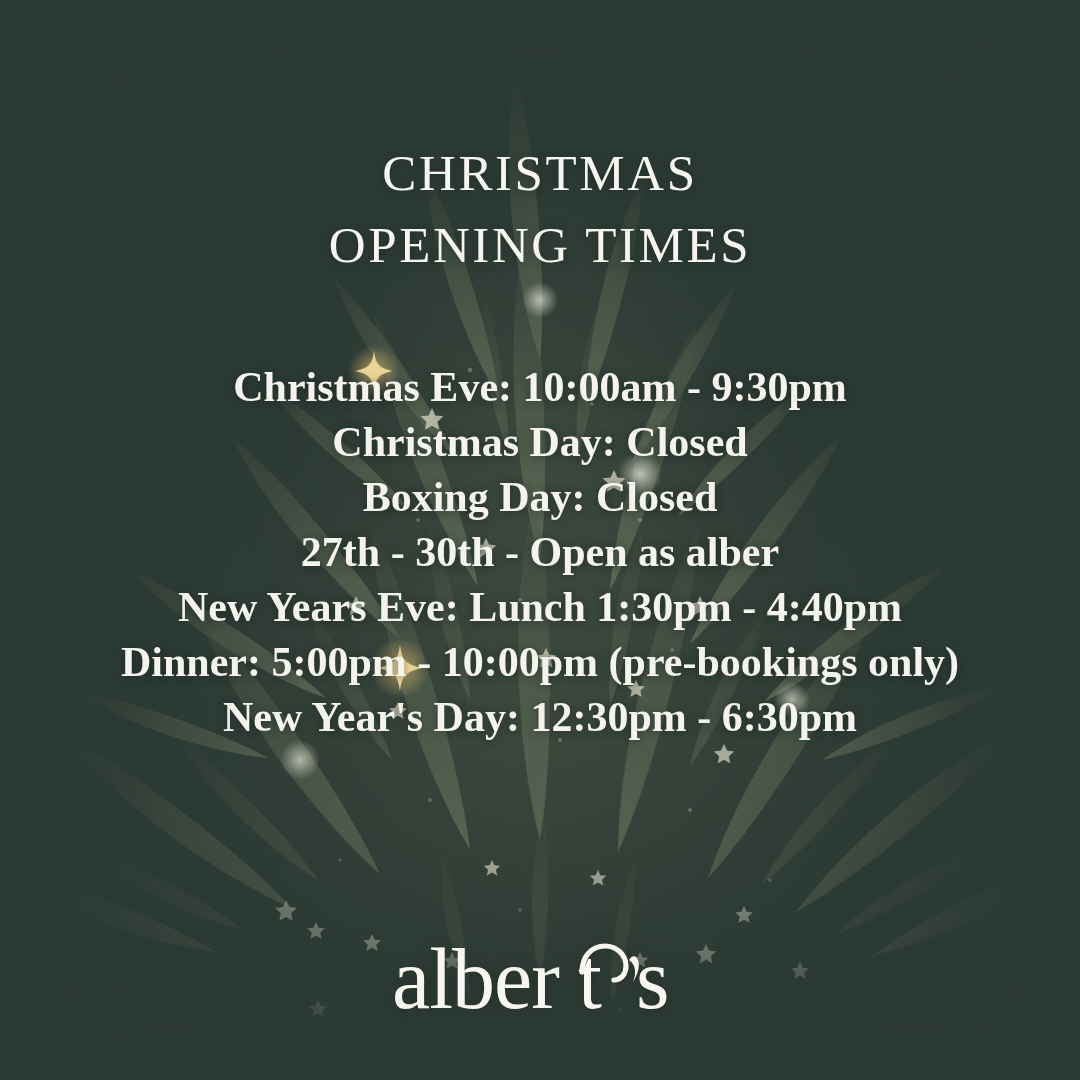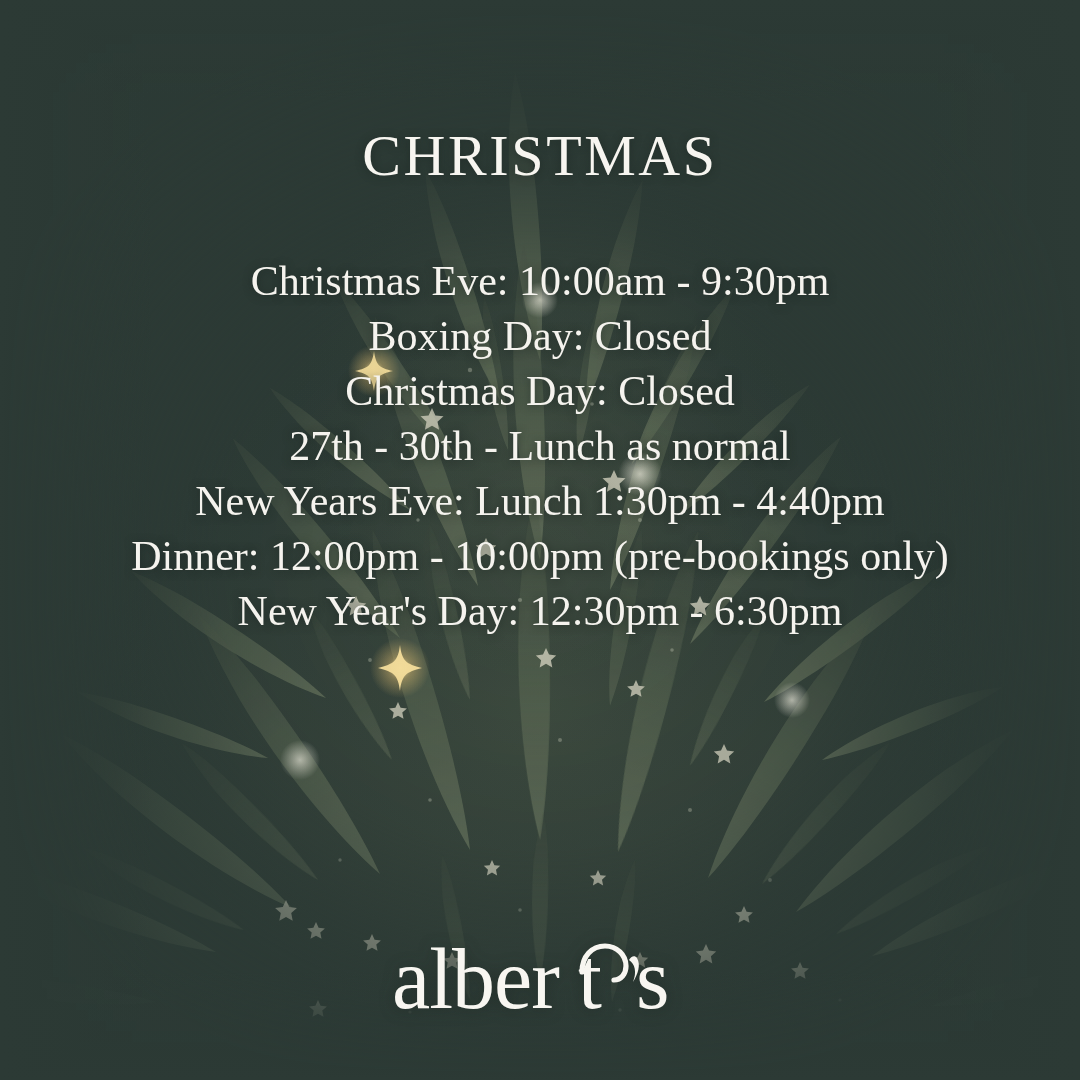--- a/index.html
+++ b/index.html
@@ -63,42 +63,43 @@
     z-index: 5;
     width: 1080px;
     height: 1080px;
     display: flex;
     flex-direction: column;
     align-items: center;
     text-align: center;
   }
 
   .headline {
-    margin: 0;
+    margin: 17px;
     padding-top: 120px;
     color: #f7f5f0;
     font-weight: normal;
-    font-size: 58px;
+    font-size: 51px;
     line-height: 72px;
     letter-spacing: 2.6px;
     text-shadow: 0 1px 10px rgba(20,28,25,0.45);
   }
   .headline .hl-line {
     display: block;
     white-space: nowrap;
   }
 
   .times {
     margin: 16px;
     padding: 0;
     list-style: none;
     margin-top: 62px;
     color: #f5f3ee;
     font-size: 42px;
     line-height: 55px;
+    font-weight: bold;
   }
   .times li {
     white-space: nowrap;
     text-shadow: 0 1px 9px rgba(20,28,25,0.5);
   }
 
   
   .brand {
     position: absolute;
     left: 0;
@@ -360,29 +361,30 @@
     </svg>
 
     <div class="vignette"></div>
     <div class="vignette-edges"></div>
   </div>
 
   <div class="content">
 
     <h1 class="headline">
       <span class="hl-line">CHRISTMAS</span>
+      <span class="hl-line">OPENING TIMES</span>
     </h1>
 
     <ul class="times">
       <li>Christmas Eve: 10:00am - 9:30pm</li>
+      <li>Christmas Day: Closed</li>
       <li>Boxing Day: Closed</li>
-      <li>Christmas Day: Closed</li>
-      <li>27th - 30th - Lunch as normal</li>
+      <li>27th - 30th - Open as alber</li>
       <li>New Years Eve: Lunch 1:30pm - 4:40pm</li>
-      <li>Dinner: 12:00pm - 10:00pm (pre-bookings only)</li>
+      <li>Dinner: 5:00pm - 10:00pm (pre-bookings only)</li>
       <li>New Year's Day: 12:30pm - 6:30pm</li>
     </ul>
 
     <div class="brand">
       <svg width="300" height="120" viewBox="0 0 300 120" xmlns="http://www.w3.org/2000/svg">
         <text class="brand-text" x="6" y="88">alber</text>
 
         <path d="M196,52 C196,36 206,26 219,26 C231,26 240,35 240,46
                  C240,54 235,60 228,60" fill="none" stroke="#f8f6f1" stroke-width="5.2" stroke-linecap="round"></path>
         <text class="brand-text" x="192" y="88">t</text>

